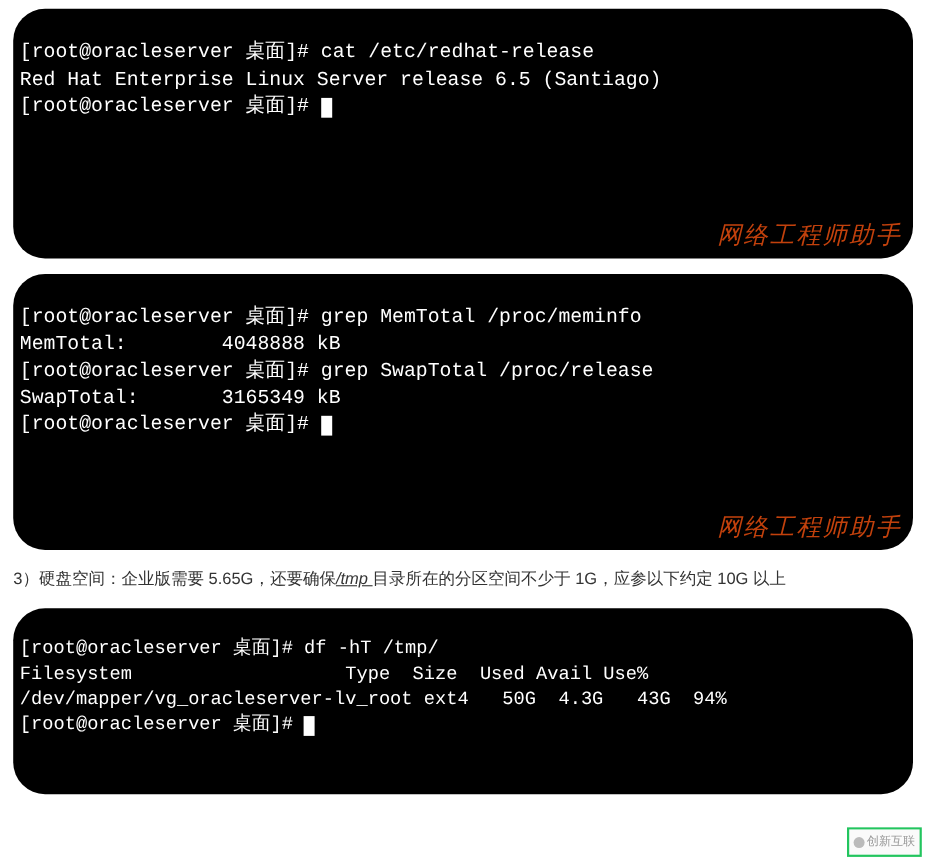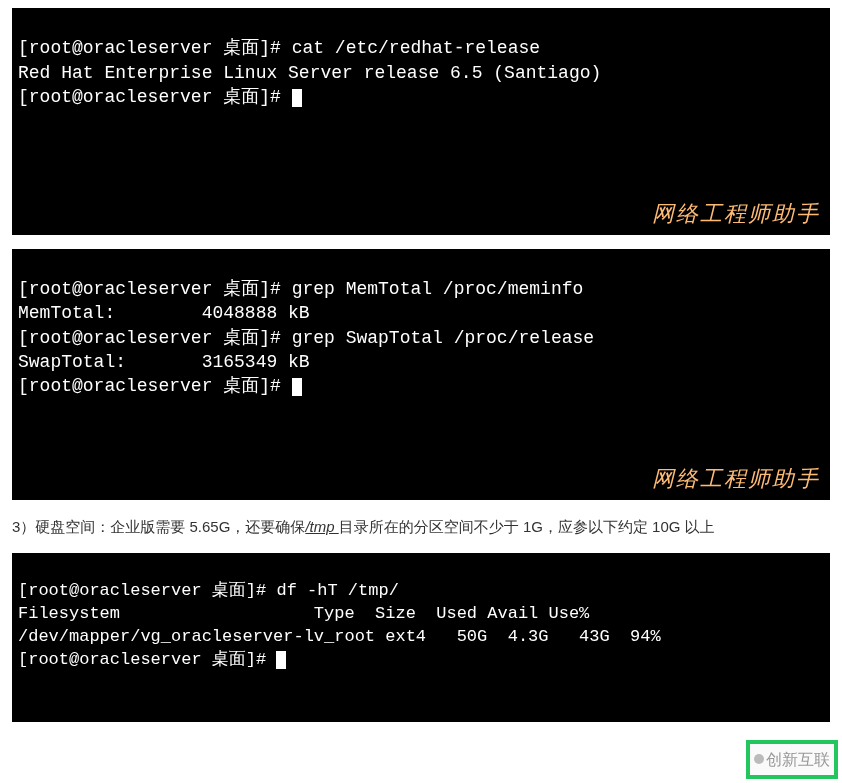--- a/index.html
+++ b/index.html
@@ -18,56 +18,57 @@
   .term {
     background: #000;
     color: #fff;
     font-family: "Courier New", monospace;
     font-size: 18px;
     line-height: 1.35;
     padding: 4px 6px;
     margin: 8px 0;
     position: relative;
     white-space: pre;
+    border-radius: 29px;
   }
   .term-small {
     font-size: 17px;
   }
   .cursor {
     display: inline-block;
     width: 10px;
     height: 18px;
     background: #fff;
     vertical-align: text-bottom;
   }
   .watermark {
     position: absolute;
     right: 10px;
     bottom: 6px;
-    color: #fdba74;
+    color: #c2410c;
     font-family: "STKaiti", "KaiTi", serif;
     font-size: 22px;
     font-style: italic;
     letter-spacing: 2px;
     pointer-events: none;
   }
   .para {
     margin: 14px 0;
   }
   .underline {
     text-decoration: underline;
     font-style: italic;
   }
   .footer-logo {
     position: fixed;
     right: 4px;
     bottom: 4px;
-    font-size: 16px;
+    font-size: 11px;
     color: #999;
-    border: 4px solid #22c55e;
+    border: 2px solid #22c55e;
     padding: 2px 4px;
     background: #fafafa;
     display: flex;
     align-items: center;
     gap: 2px;
   }
   .footer-logo .dot {
     width: 10px; height: 10px; border-radius: 50%;
     background: #bbb;
     display: inline-block;

